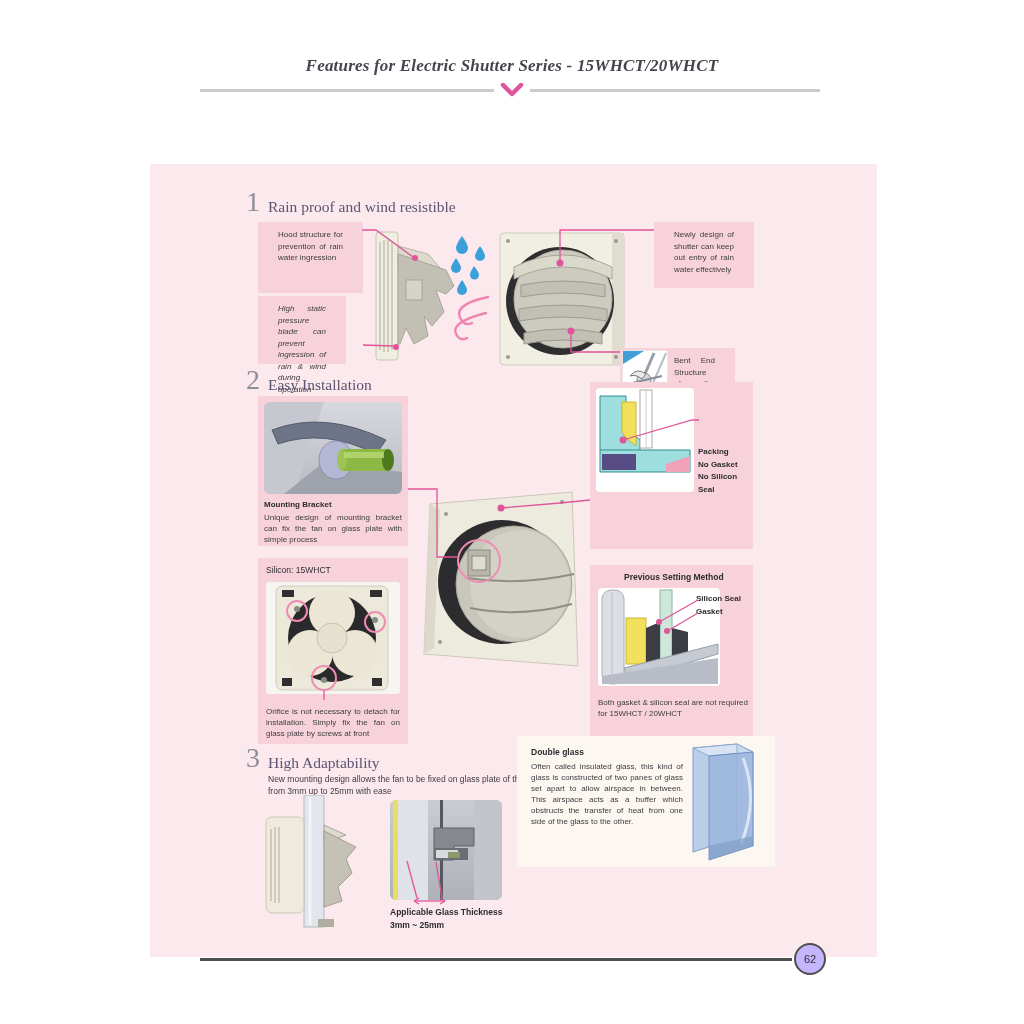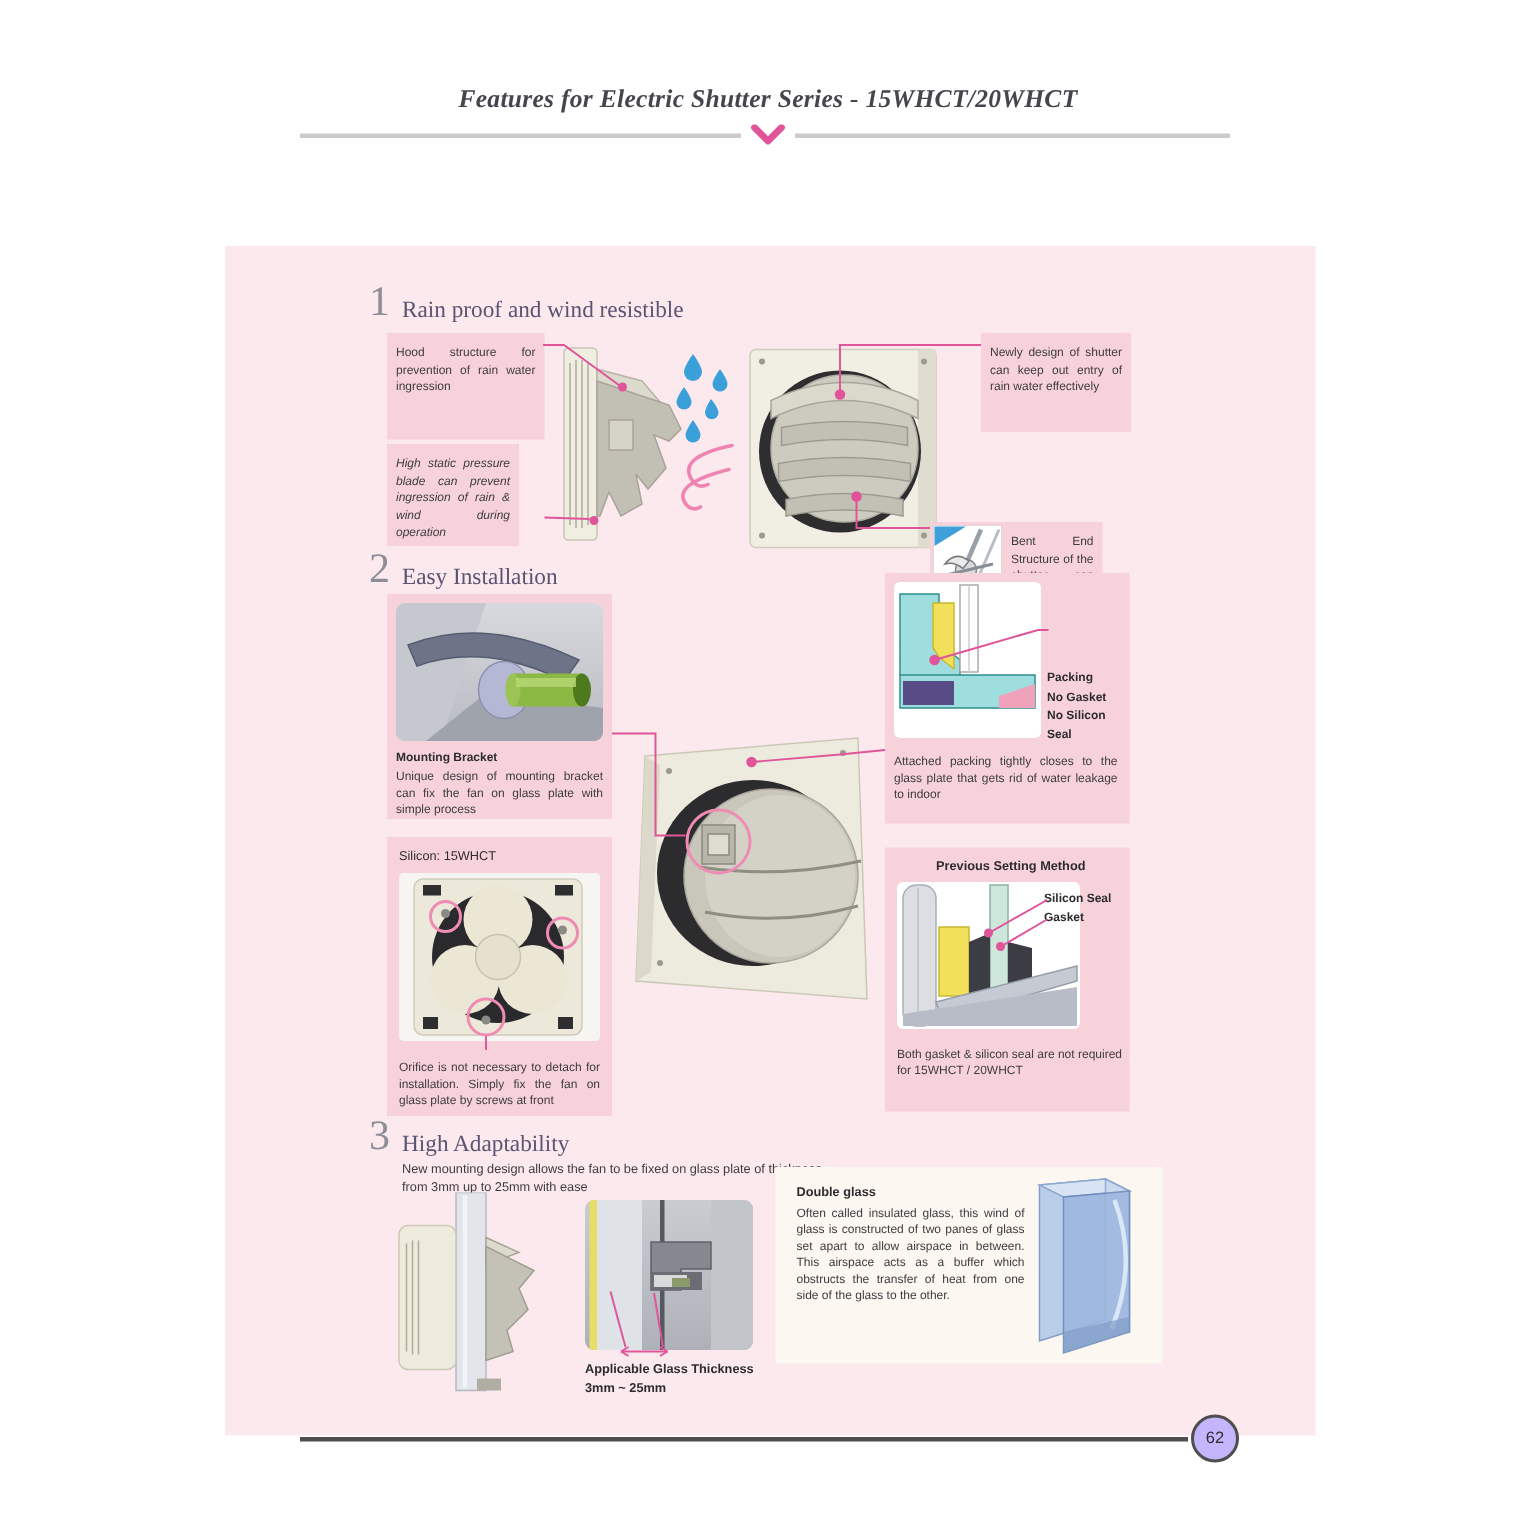--- a/index.html
+++ b/index.html
@@ -15,21 +15,21 @@
   .hr-line { position:absolute; top:89px; left:200px; width:620px; height:3px; background:#cbcbcb; }
   .chevron-patch { position:absolute; top:79px; left:494px; width:36px; height:22px; background:#ffffff;
     display:flex; align-items:center; justify-content:center; }
 
   
   .panel { position:absolute; left:150px; top:164px; width:727px; height:793px; background:#fce9ed; }
 
   .sec-num { position:absolute; font-family:"Liberation Serif", serif; font-size:28px; color:#8e8e98; line-height:28px; }
   .sec-title { position:absolute; font-family:"Liberation Serif", serif; font-size:15.5px; color:#5b5472; }
 
-  .callout { position:absolute; background:#f8d2db; padding:7px 6px; font-size:8px; line-height:11.5px;
+  .callout { position:absolute; background:#f8d2db; padding:7px 20px; font-size:8px; line-height:11.5px;
     color:#3c3c40; text-align:justify; }
   .cap { font-size:8px; line-height:11px; color:#3c3c40; text-align:justify; }
   .bold-lbl { font-size:8px; font-weight:bold; color:#2c2c30; line-height:12.5px; }
 
   .img-frame { border-radius:6px; overflow:hidden; }
 
   .white-box { background:#fdf7f2; }
 
   
   .footer-line { position:absolute; left:200px; top:958px; width:592px; height:2.5px; background:#4e4e4e; }
@@ -186,21 +186,20 @@
         <rect x="6" y="66" width="34" height="16" fill="#584c86"></rect>
         <polygon points="70,76 94,68 94,84 70,84" fill="#f0a2ba"></polygon>
         <line x1="4" y1="62" x2="44" y2="62" stroke="#2e8e8e"></line>
       </svg>
     </div>
     <div class="abs" style="left:108px; top:28px; width:52px;margin-top:36px;">
       <div class="bold-lbl">Packing</div>
       <div class="bold-lbl">No Gasket</div>
       <div class="bold-lbl">No Silicon Seal</div>
     </div>
-    <div class="cap" style="width:149px; margin-top:10px; text-align:justify;">Attached packing tightly closes to the glass plate that gets rid of water leakage to indoor</div>
   </div>
 
   <div class="callout" style="left:590px; top:565px; width:163px; height:176px; padding:6px 8px; text-align:left;">
     <div class="bold-lbl" style="font-size:8.5px;padding-left:26px;">Previous Setting Method</div>
     <div class="img-frame" style="width:122px; height:98px; background:#ffffff; border-radius:4px; margin-top:4px;">
       <svg width="122" height="98" viewBox="0 0 122 98">
         <rect x="4" y="2" width="22" height="94" rx="9" fill="#dcdee4" stroke="#a8aeb8"></rect>
         <line x1="14" y1="4" x2="14" y2="94" stroke="#b8bec8"></line>
         <rect x="28" y="30" width="20" height="46" fill="#f2e05a" stroke="#c8b830"></rect>
         <rect x="62" y="2" width="12" height="78" fill="#cfe6da" stroke="#8ab4a0"></rect>
@@ -245,23 +244,23 @@
       <rect x="44" y="48" width="34" height="12" fill="#6a6d74"></rect>
       <rect x="46" y="50" width="22" height="8" fill="#d8dadc"></rect>
       <rect x="58" y="52" width="12" height="6" fill="#8a9a6a"></rect>
     </svg>
   </div>
   <div class="abs" style="left:390px; top:906px;">
     <div class="bold-lbl" style="font-size:8.5px;text-align:center;">Applicable Glass Thickness</div>
     <div class="bold-lbl" style="font-size:8.5px;">3mm ~ 25mm</div>
   </div>
 
-  <div class="white-box abs" style="left:517px; top:778px; width:258px; height:131px; padding:10px 14px;">
+  <div class="white-box abs" style="left:517px; top:736px; width:258px; height:131px; padding:10px 14px;">
     <div class="bold-lbl" style="font-size:8.5px;">Double glass</div>
-    <div class="cap" style="width:152px; margin-top:2px;">Often called insulated glass, this wind of glass is constructed of two panes of glass set apart to allow airspace in between. This airspace acts as a buffer which obstructs the transfer of heat from one side of the glass to the other.</div>
+    <div class="cap" style="width:152px; margin-top:2px;">Often called insulated glass, this kind of glass is constructed of two panes of glass set apart to allow airspace in between. This airspace acts as a buffer which obstructs the transfer of heat from one side of the glass to the other.</div>
     <svg class="abs" style="right:8px; top:6px;" width="84" height="120" viewBox="0 0 84 120">
       <polygon points="10,6 54,2 54,96 10,110" fill="#b8cce8" stroke="#7c98c4" opacity="0.95"></polygon>
       <polygon points="10,6 54,2 70,10 26,14" fill="#d8e4f4" stroke="#8ca8cc"></polygon>
       <polygon points="54,2 70,10 70,104 54,96" fill="#c8d8ee" stroke="#8ca8cc" opacity="0.9"></polygon>
       <polygon points="26,14 70,10 70,104 26,118" fill="#9cb6de" stroke="#6888b8" opacity="0.85"></polygon>
       <path d="M60,16 q16,42 -2,86" fill="none" stroke="#eef4fc" stroke-width="3" opacity="0.75"></path>
       <polygon points="26,104 70,94 70,104 26,118" fill="#7e9cc8" opacity="0.7"></polygon>
     </svg>
   </div>
 

